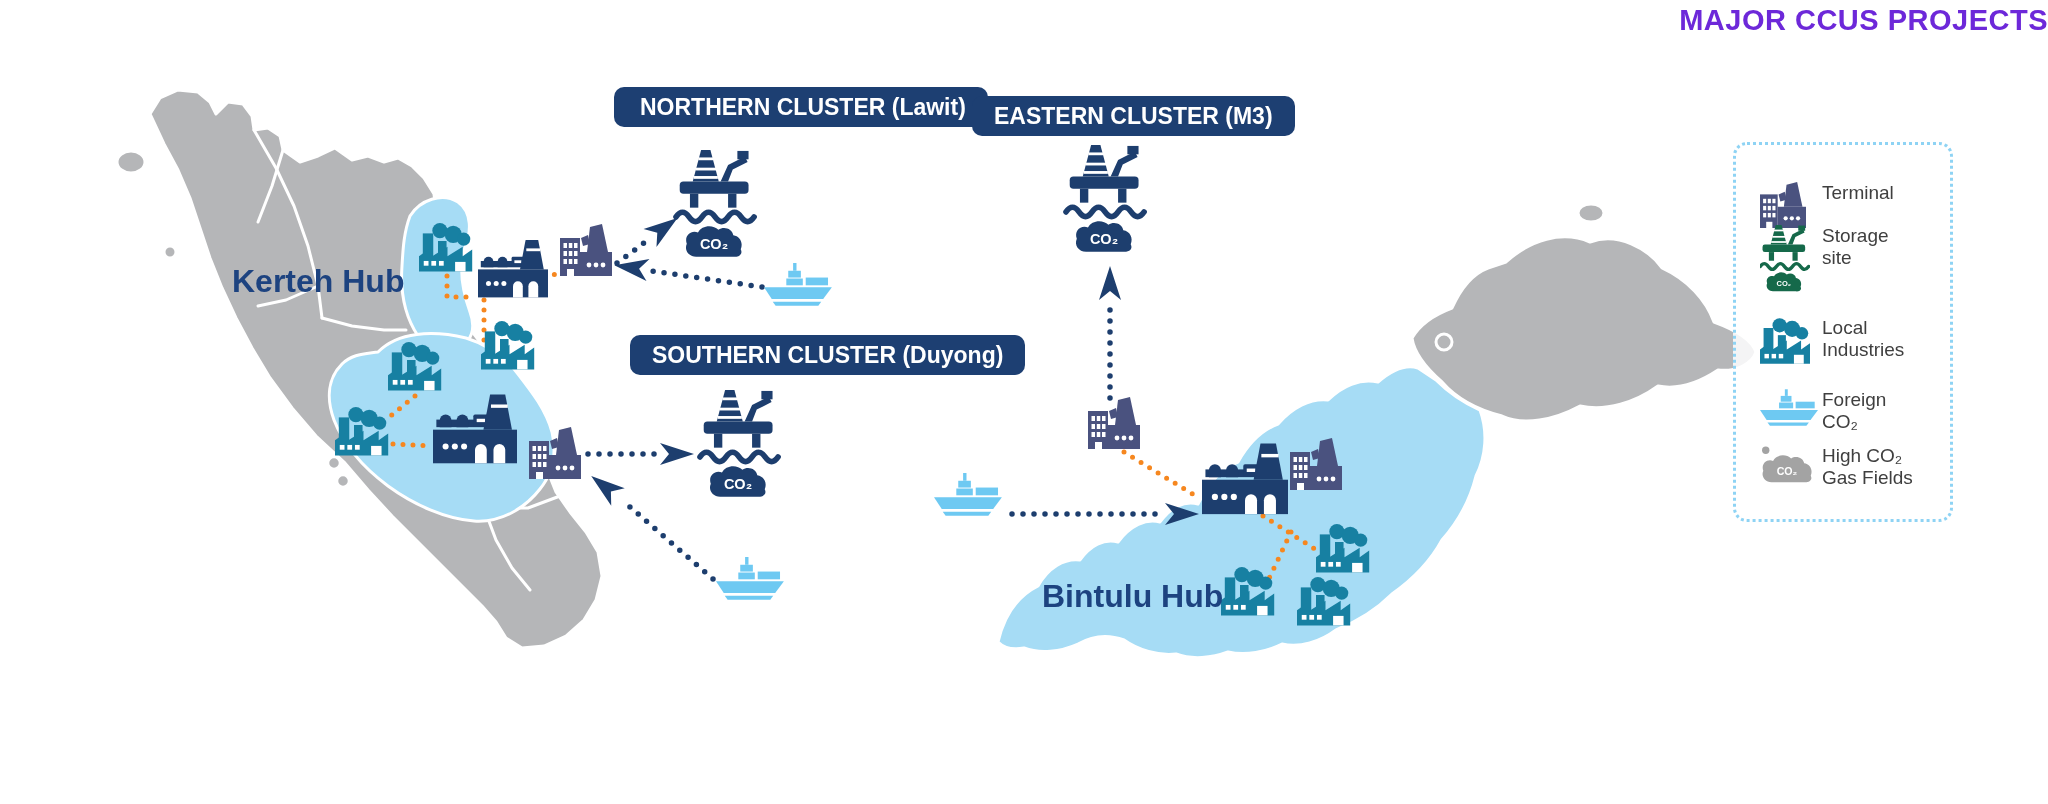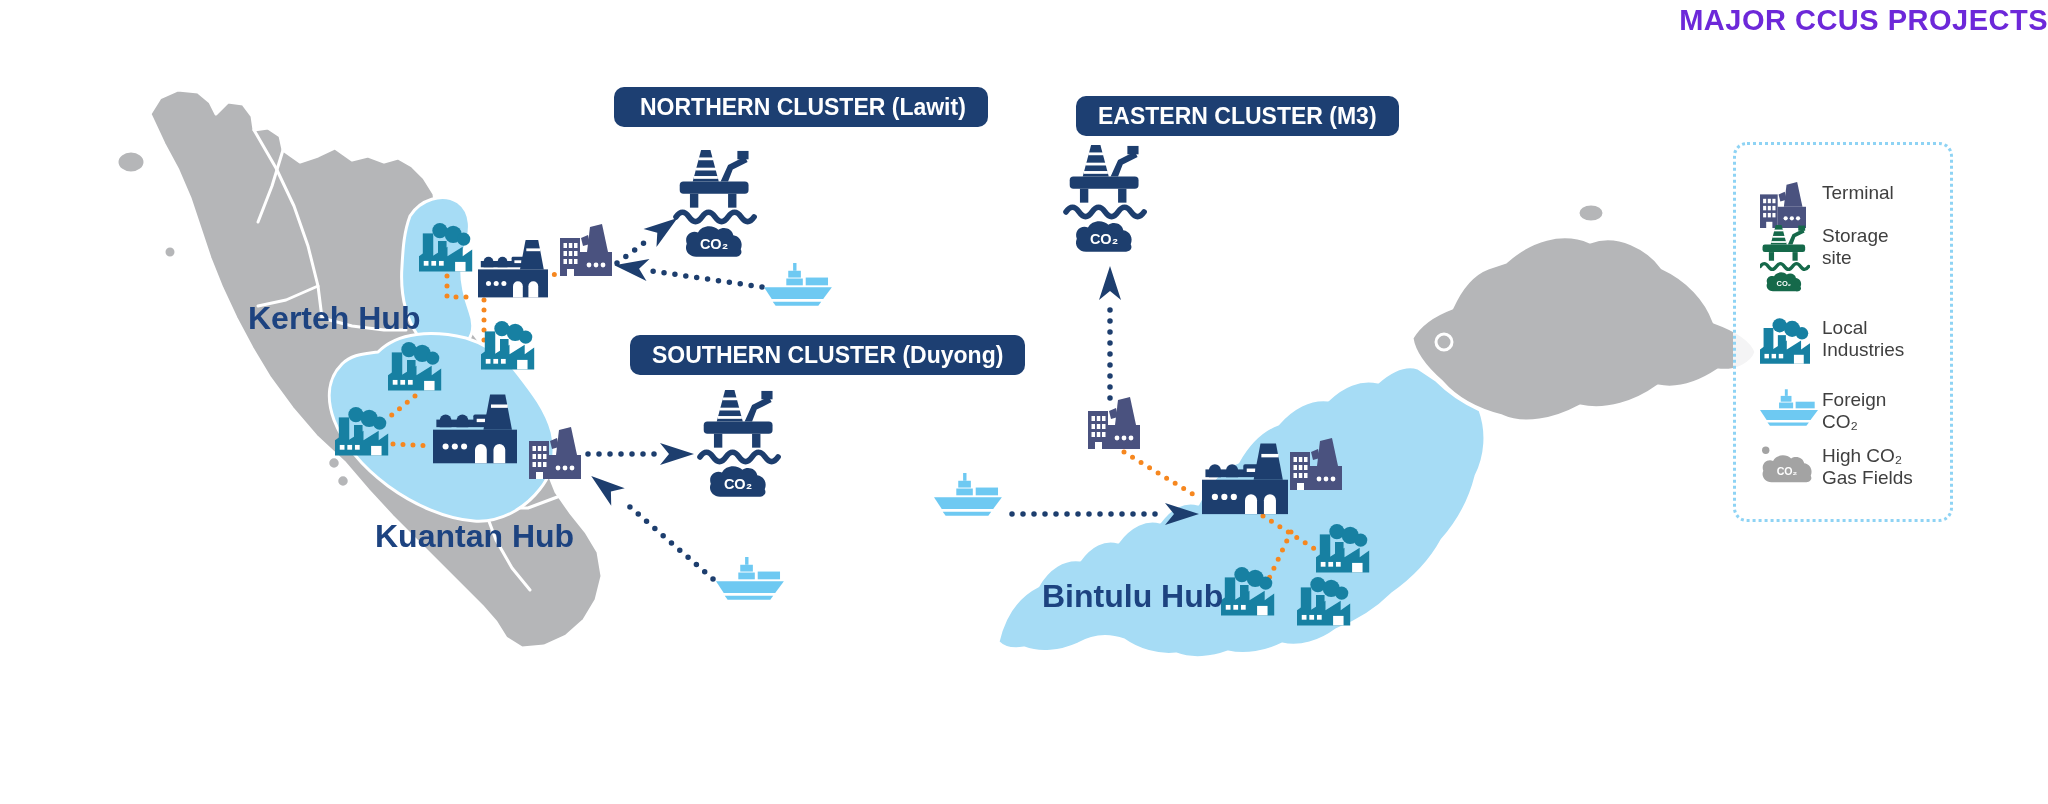--- a/index.html
+++ b/index.html
@@ -4,24 +4,24 @@
 <style>
   html,body{margin:0;padding:0;background:#fff;}
   .stage{position:relative;width:2048px;height:804px;background:#ffffff;overflow:hidden;
          font-family:"Liberation Sans",sans-serif;}
   .stage svg{position:absolute;left:0;top:0;}
   .title{position:absolute;left:0;right:0;top:4px;text-align:right;
          font-size:29px;font-weight:bold;letter-spacing:.5px;color:#6d28d9;}
   .badge{position:absolute;height:40px;line-height:40px;padding:0 22px;border-radius:10px;
          background:#1d3f72;color:#fff;font-size:23px;font-weight:bold;white-space:nowrap;}
   .badge.northern{left:614px;top:87px;padding-left:26px;}
-  .badge.eastern{left:1076px;top:96px;}
+  .badge.eastern{left:972px;top:96px;}
   .badge.southern{left:630px;top:335px;}
   .hub{position:absolute;font-size:32px;font-weight:bold;color:#1d4380;white-space:nowrap;}
-  .hub.kerteh{left:248px;top:263px;margin-top:37px;}
+  .hub.kerteh{left:232px;top:263px;}
   .hub.kuantan{left:375px;top:518px;}
   .hub.bintulu{left:1042px;top:578px;}
   .legend{position:absolute;left:1733px;top:142px;width:220px;height:380px;
           border:3px dotted #8ed3f4;border-radius:14px;background:rgba(255,255,255,.85);box-sizing:border-box;}
   .lrow{position:absolute;left:24px;display:flex;align-items:center;}
   .lrow .ic{width:62px;flex:0 0 62px;display:flex;justify-content:center;}
   .lrow .lbl{font-size:19px;line-height:1.18;color:#3f3f3f;white-space:pre-line;}
   .dnav{stroke:#1d3e6e;stroke-width:5.5;stroke-linecap:round;stroke-dasharray:0 11;fill:none;}
   .dora{stroke:#f6871f;stroke-width:5;stroke-linecap:round;stroke-dasharray:0 10;fill:none;}
   .co2t{font-family:"Liberation Sans",sans-serif;font-weight:bold;fill:#ffffff;text-anchor:middle;}
@@ -194,21 +194,20 @@
   <use href="#i-ship" style="color:#6ec9f2" transform="translate(934,473) scale(0.97)"></use>
 </svg>
 
 <div class="title">MAJOR CCUS PROJECTS</div>
 
 <div class="badge northern">NORTHERN CLUSTER (Lawit)</div>
 <div class="badge eastern">EASTERN CLUSTER (M3)</div>
 <div class="badge southern">SOUTHERN CLUSTER (Duyong)</div>
 
 <div class="hub kerteh">Kerteh Hub</div>
-<div class="hub kuantan">Kuantan Hub</div>
 <div class="hub bintulu">Bintulu Hub</div>
 
 <div class="legend">
   <div class="lrow" style="top:23px;margin-top:14px;">
     <span class="ic">
       <svg width="46" height="46" viewBox="0 0 52 52" style="color:#4a527f">
             <use href="#i-terminal"></use>
           </svg>
     </span>
     <span class="lbl">Terminal</span>

